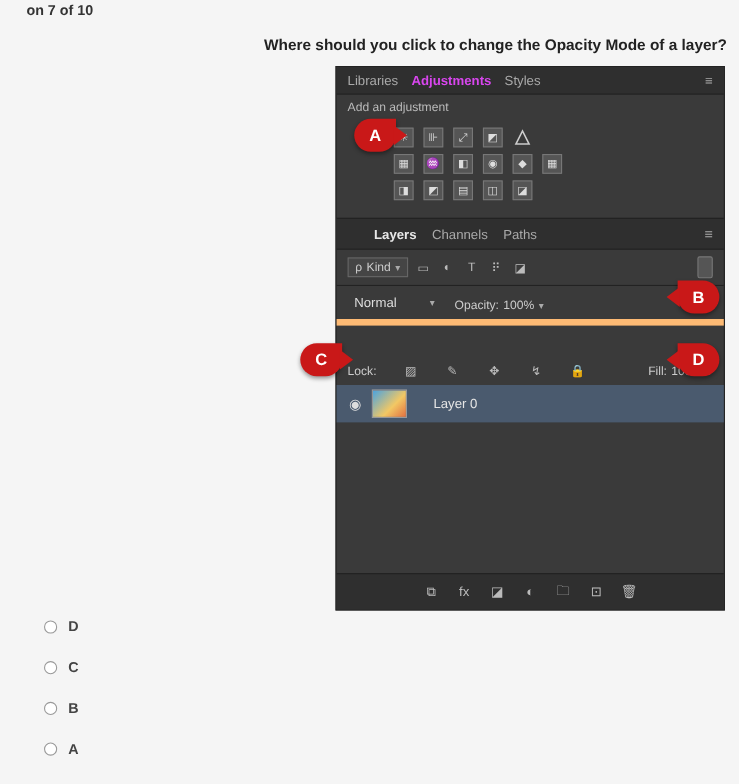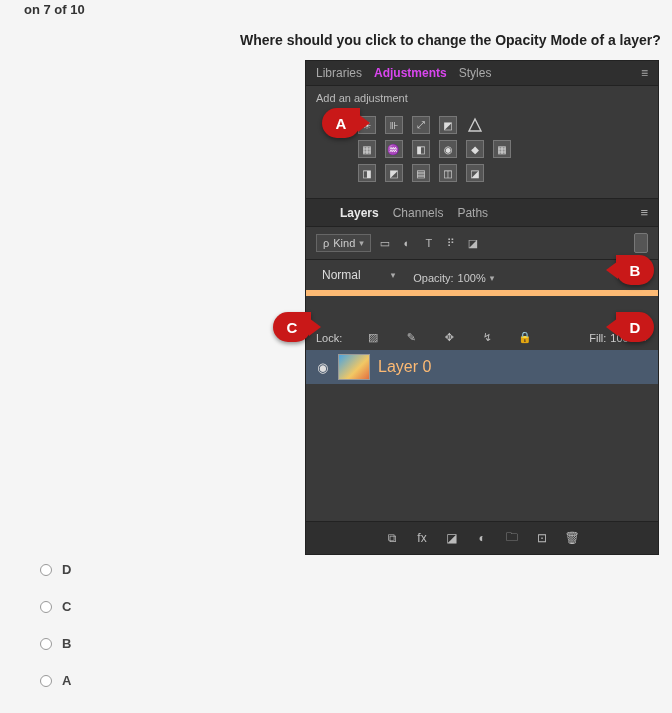--- a/index.html
+++ b/index.html
@@ -111,21 +111,21 @@
     }
     .lock-row .licon { width:14px; height:14px; display:inline-flex; align-items:center; justify-content:center; color:#bbb; font-size:11px; }
     .lock-row .fill { margin-left:auto; display:flex; align-items:center; gap:4px; }
     .layer-item {
       display: flex; align-items: center; gap: 8px;
       padding: 4px 10px;
       background: #4a5a6e;
     }
     .eye { width:14px; height:14px; display:inline-flex; align-items:center; justify-content:center; color:#ddd; font-size:13px; }
     .thumb { width: 32px; height: 26px; background: linear-gradient(135deg,#4aa3e0,#f2c864 60%,#e27040); border:1px solid #999; }
-    .layer-name { font-size: 16px; color: #fdba74; }
+    .layer-name { font-size: 12px; color: #e5e5e5; margin-left: 16px; }
     .layers-bottom {
       position: absolute; bottom: 0; left: 0; right: 0;
       display: flex; align-items: center; justify-content: center; gap: 14px;
       padding: 8px 10px;
       background: #2f2f2f;
       border-top: 1px solid #222;
     }
     .bicon { width:16px; height:16px; display:inline-flex; align-items:center; justify-content:center; color:#bbb; font-size:12px; }
     
     .marker {

